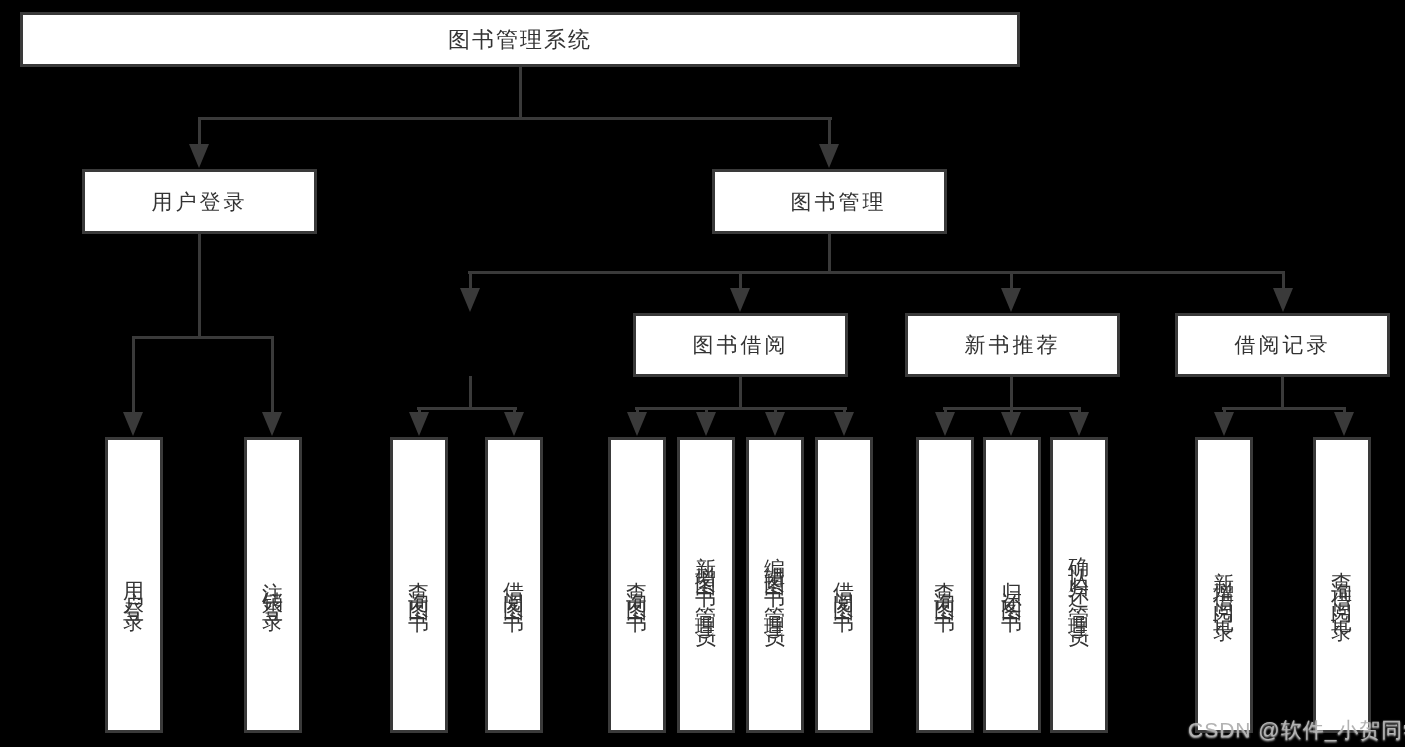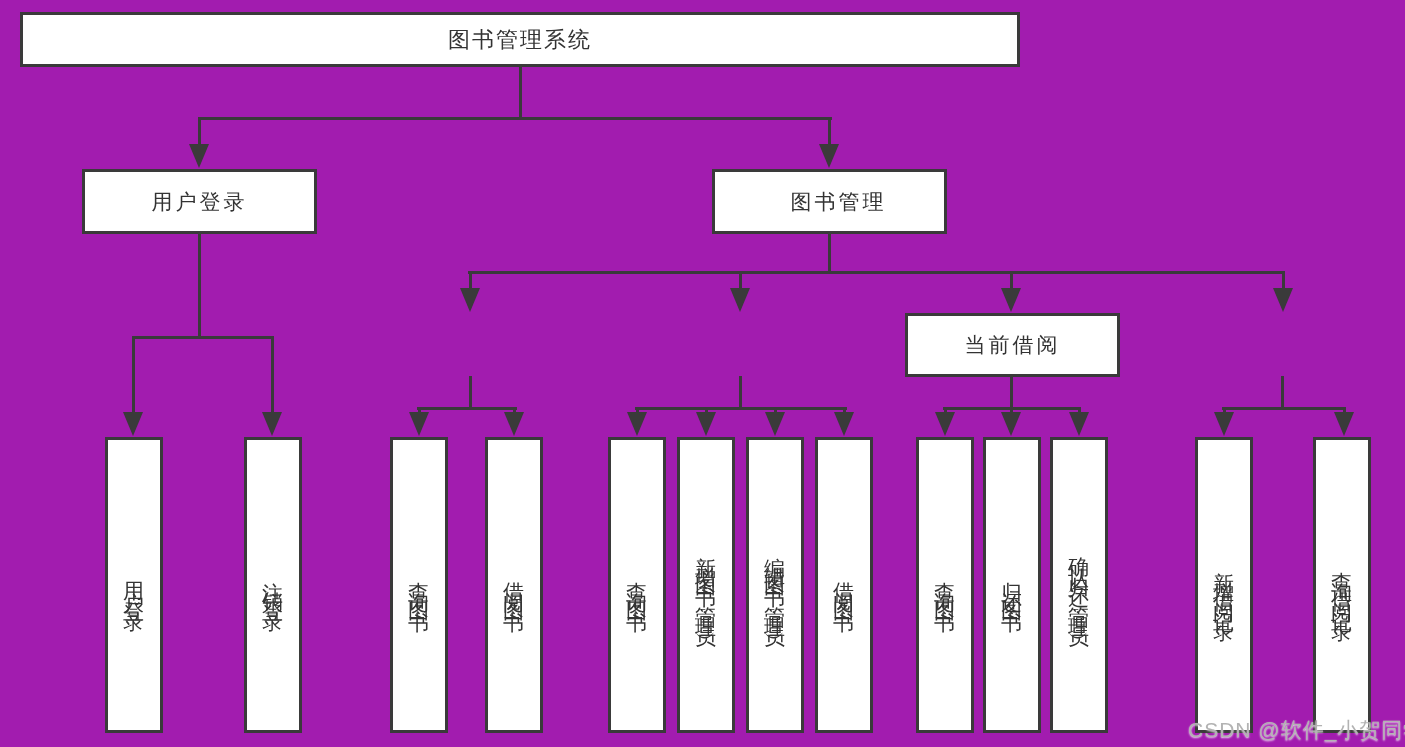--- a/index.html
+++ b/index.html
@@ -1,20 +1,20 @@
 <!DOCTYPE html>
 <html><head>
 <meta charset="utf-8">
 <style>
   html, body { margin: 0; padding: 0; background: #fff; }
   #canvas {
     position: relative;
     width: 1405px;
     height: 747px;
-    background: #a21caf;
+    background: #000000;
     overflow: hidden;
     font-family: "Liberation Sans", "DejaVu Sans", sans-serif;
     color: #333333;
   }
   .node {
     position: absolute;
     box-sizing: border-box;
     border: 3px solid #3a3a3a;
     background: #ffffff;
     display: flex;
@@ -55,21 +55,23 @@
 </head>
 <body>
 
 <div id="canvas">
 
   <div class="node hnode root" style="left:20px; top:12px; width:1000px; height:55px;">图书管理系统</div>
 
   <div class="node hnode" style="left:82px; top:169px; width:235px; height:65px;">用户登录</div>
   <div class="node hnode" style="left:712px; top:169px; width:235px; height:65px;padding-left:18px;">图书管理</div>
 
-  <div class="node hnode" style="left:905px; top:313px; width:215px; height:64px;">当前借阅</div>
+  <div class="node hnode" style="left:633px; top:313px; width:215px; height:64px;">图书借阅</div>
+  <div class="node hnode" style="left:905px; top:313px; width:215px; height:64px;">新书推荐</div>
+  <div class="node hnode" style="left:1175px; top:313px; width:215px; height:64px;">借阅记录</div>
 
   <div class="node leaf" style="left:105px; top:437px; width:58px; height:296px;">用户登录</div>
   <div class="node leaf" style="left:244px; top:437px; width:58px; height:296px;">注销登录</div>
 
   <div class="node leaf" style="left:390px; top:437px; width:58px; height:296px;">查询图书</div>
   <div class="node leaf" style="left:485px; top:437px; width:58px; height:296px;">借阅图书</div>
 
   <div class="node leaf" style="left:608px; top:437px; width:58px; height:296px;">查询图书</div>
   <div class="node leaf" style="left:677px; top:437px; width:58px; height:296px;">新增图书（管理员）</div>
   <div class="node leaf" style="left:746px; top:437px; width:58px; height:296px;">编辑图书（管理员）</div>

